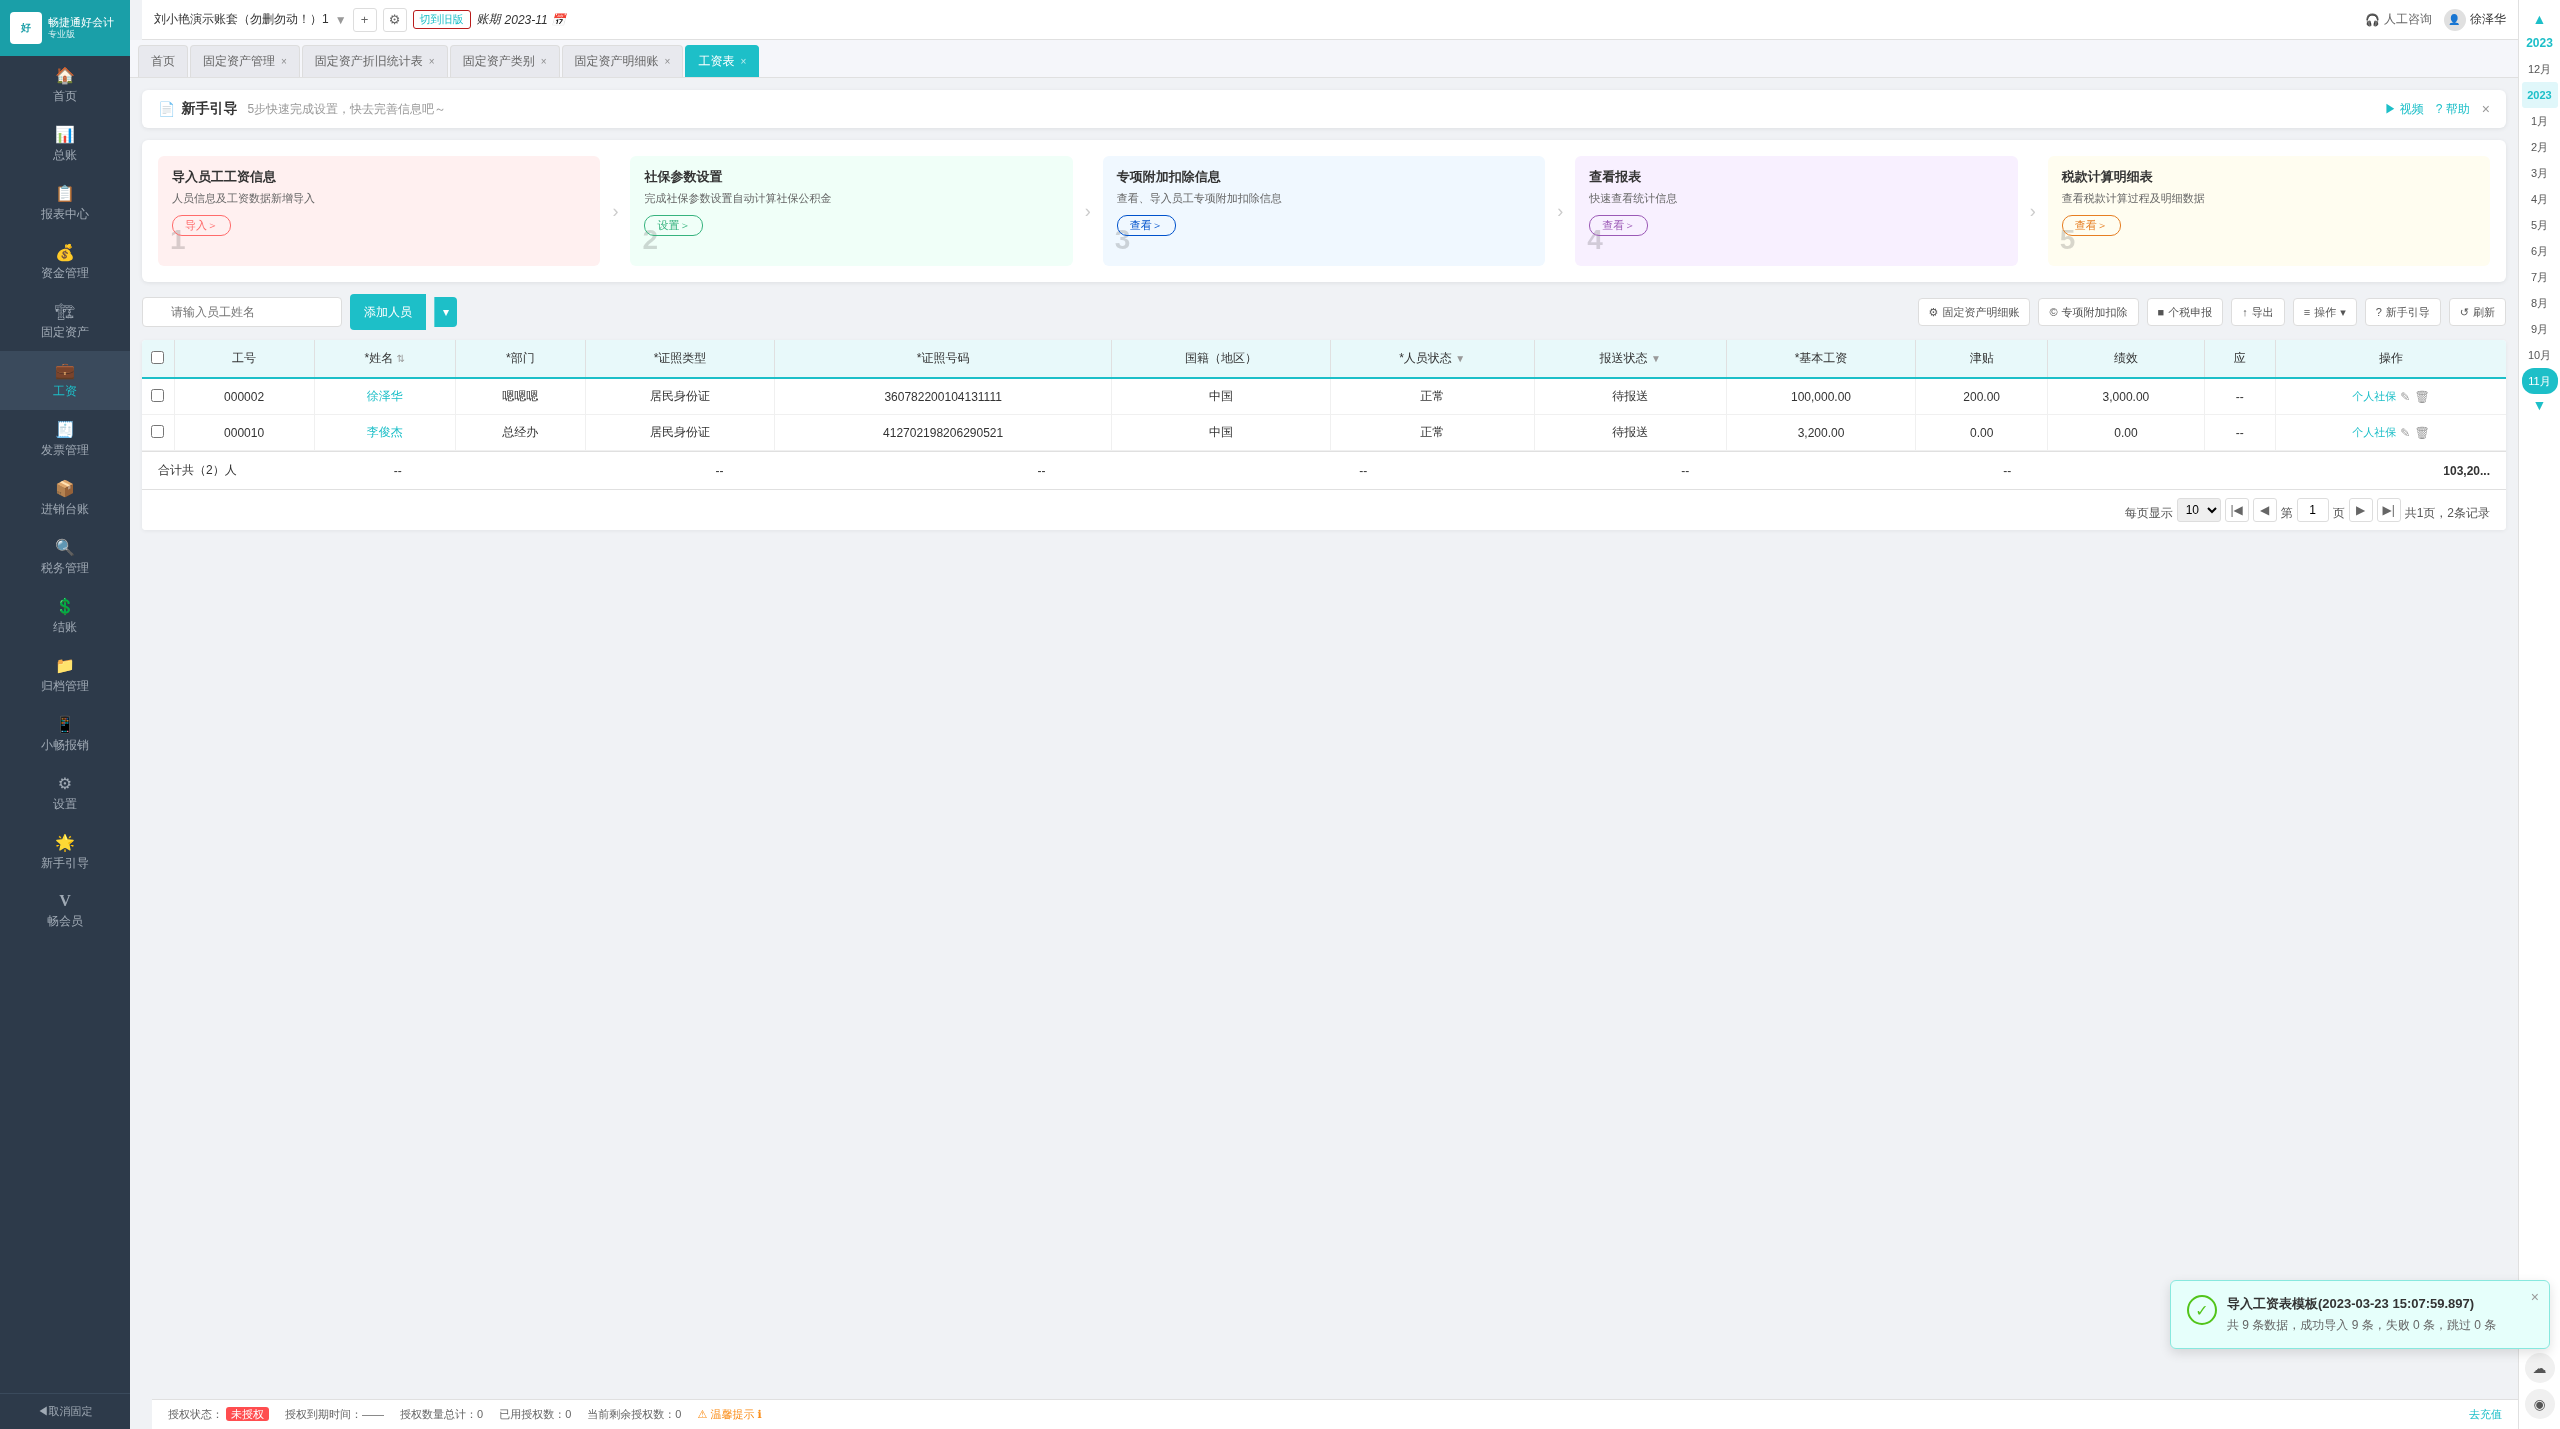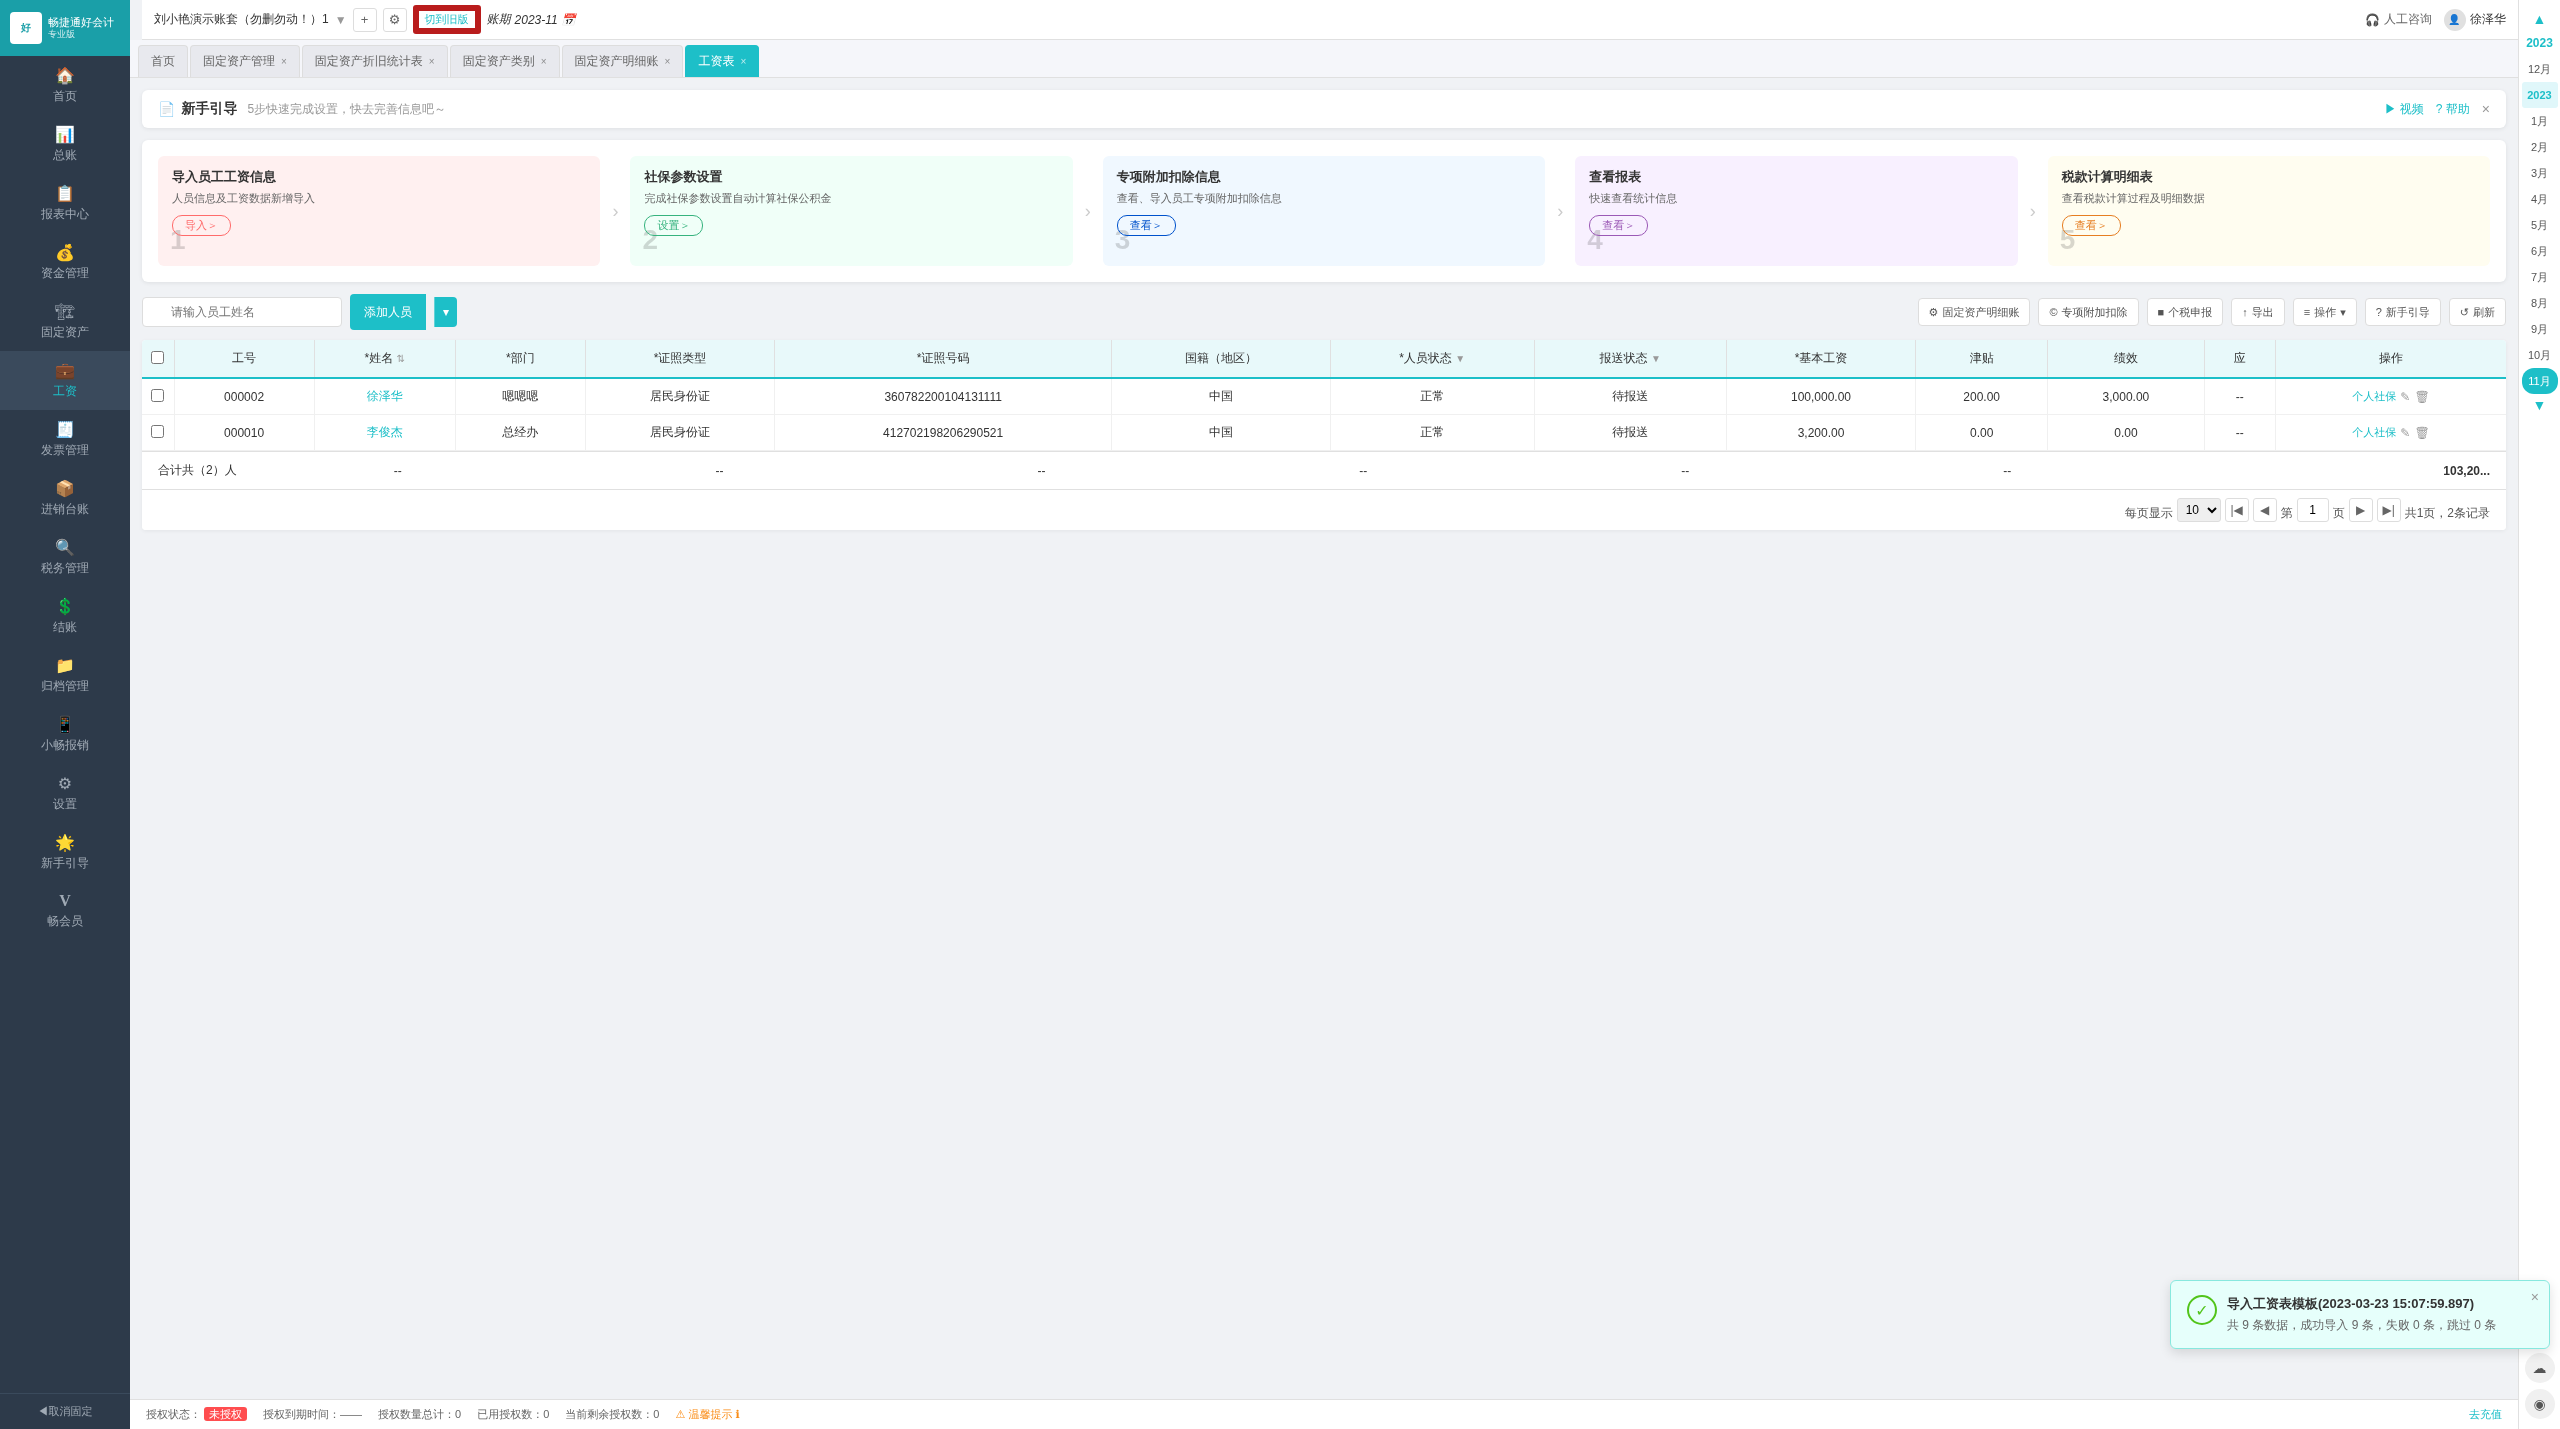--- a/index.html
+++ b/index.html
@@ -79,21 +79,21 @@
     }
     .topbar-title { font-size: 12px; color: #333; cursor: pointer; }
     .topbar-arrow { color: #999; font-size: 12px; }
     .topbar-icon-btn {
       width: 24px; height: 24px;
       border: 1px solid #ddd; border-radius: 3px;
       display: flex; align-items: center; justify-content: center;
       cursor: pointer; font-size: 13px; color: #666;
     }
     .topbar-badge {
-      background: #fff; border: 6px solid #b91c1c; color: #1dbfc8;
+      background: #fff; border: 1px solid #b91c1c; color: #1dbfc8;
       border-radius: 3px; padding: 1px 6px; font-size: 11px; cursor: pointer;
     }
     .topbar-period { font-size: 12px; color: #333; display: flex; align-items: center; gap: 4px; font-style: italic; }
     .topbar-right { margin-left: auto; display: flex; align-items: center; gap: 12px; }
     .topbar-help { font-size: 12px; color: #666; display: flex; align-items: center; gap: 4px; cursor: pointer; }
     .topbar-user { font-size: 12px; color: #333; display: flex; align-items: center; gap: 4px; cursor: pointer; }
     .user-avatar { width: 22px; height: 22px; background: #e0e0e0; border-radius: 50%; display: flex; align-items: center; justify-content: center; font-size: 10px; }
 
     
     .tabbar {
@@ -345,20 +345,21 @@
       height: 30px;
       background: #fff;
       border-top: 1px solid #e0e0e0;
       display: flex;
       align-items: center;
       padding: 0 16px;
       font-size: 11px;
       color: #666;
       gap: 16px;
       flex-shrink: 0;
+      margin-left: 22px;
     }
     .status-badge-unauth {
       background: #ff4d4f;
       color: #fff;
       border-radius: 3px;
       padding: 1px 5px;
       font-size: 11px;
     }
     .status-link { color: #1dbfc8; cursor: pointer; text-decoration: none; }
     .warm-tip { color: #fa8c16; }

